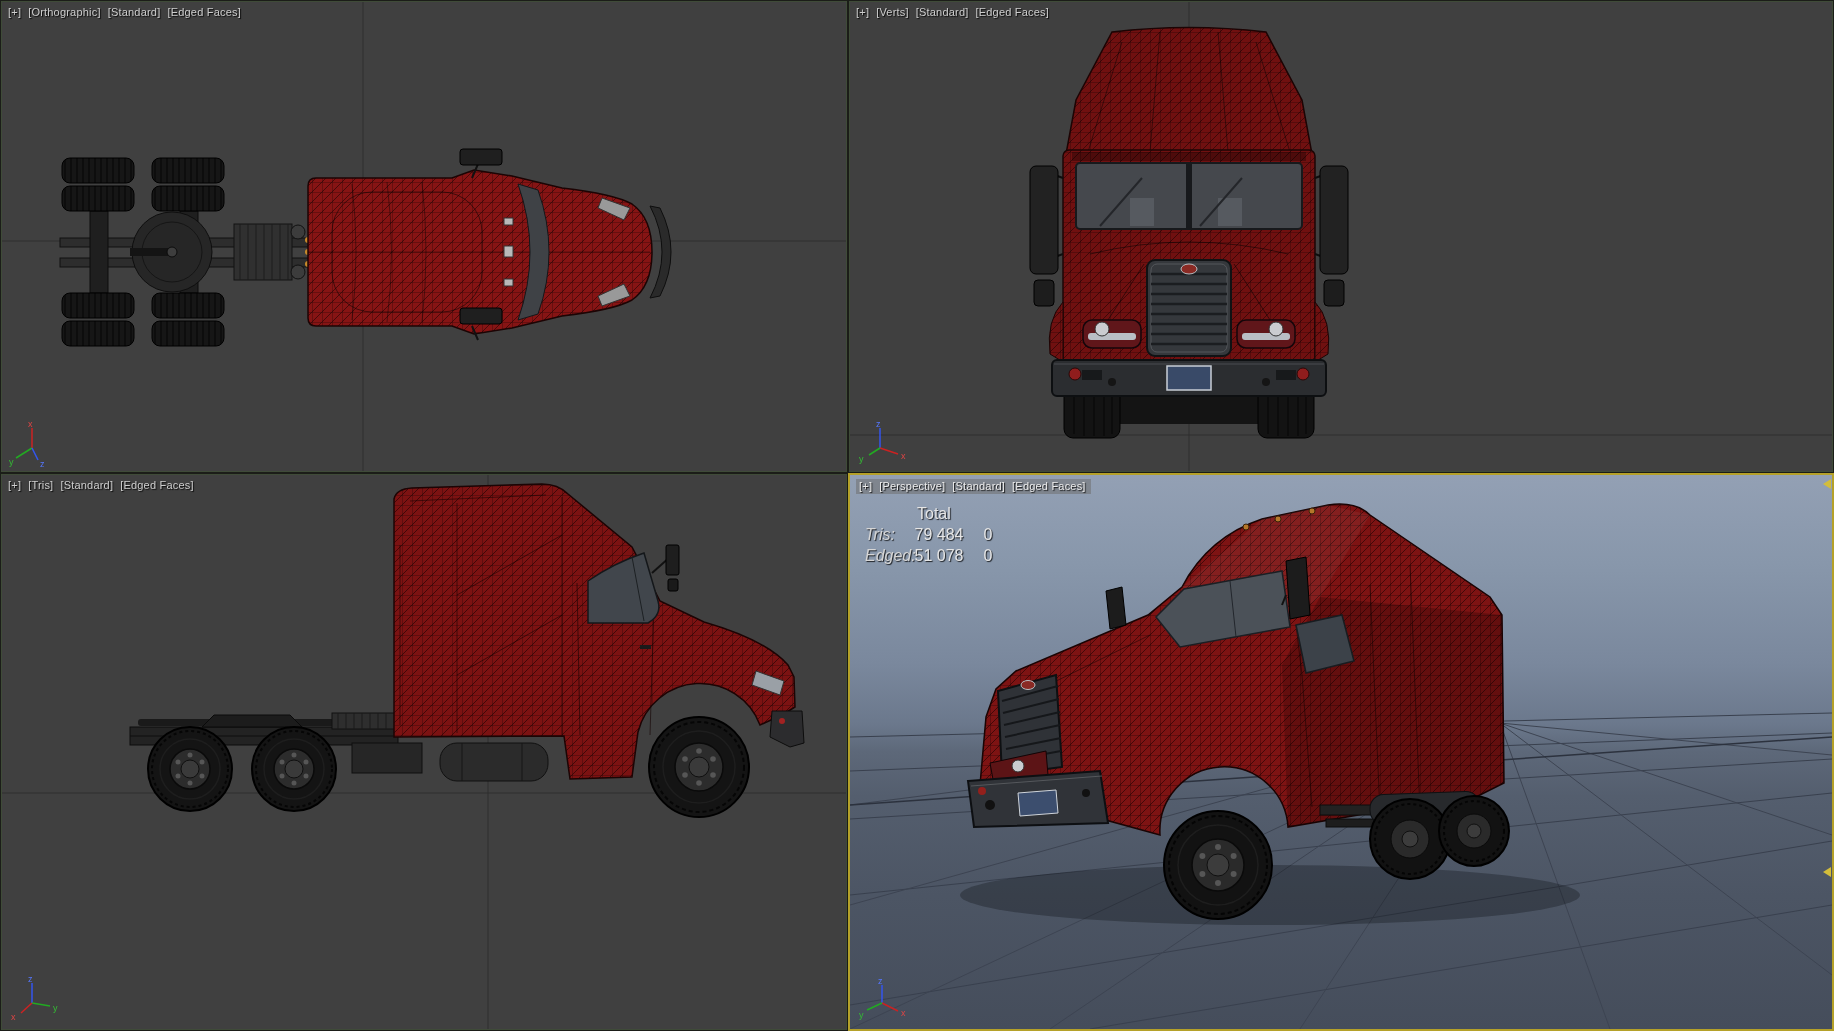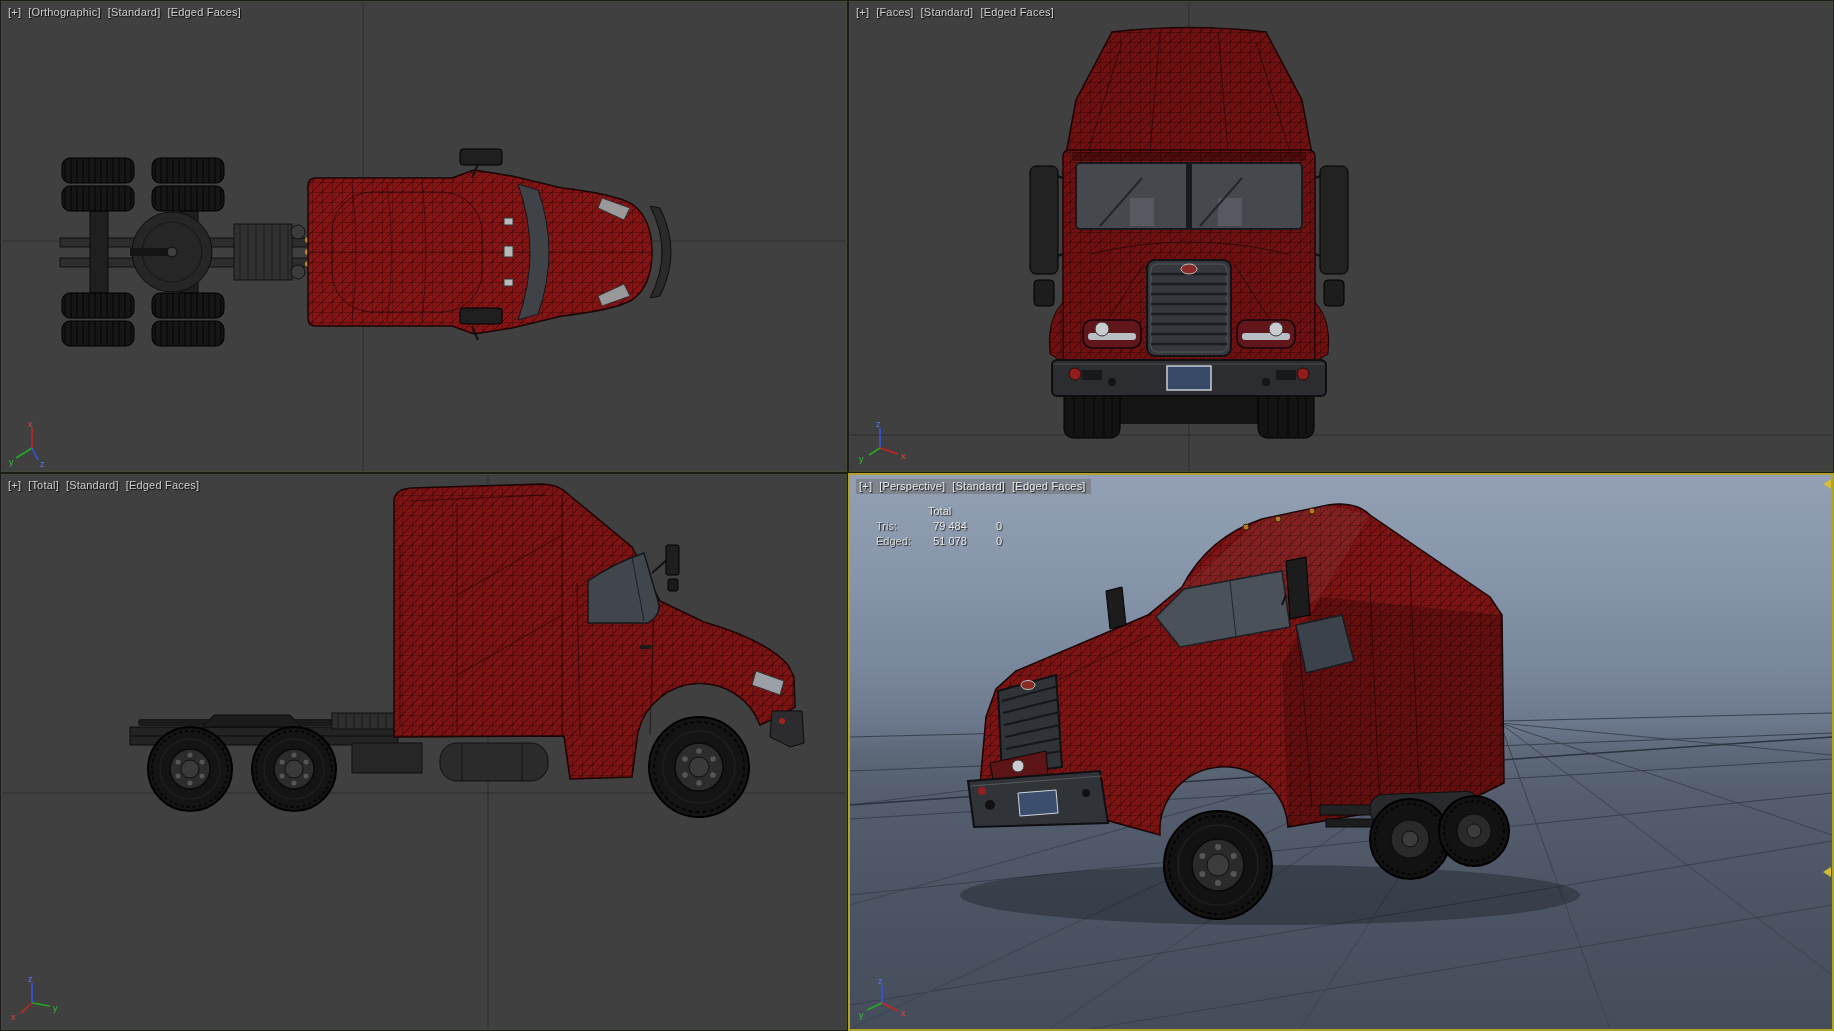--- a/index.html
+++ b/index.html
@@ -11,24 +11,24 @@
   #vp-front{left:850px;top:2px;width:982px;height:469px;}
   #vp-left{left:2px;top:475px;width:844px;height:554px;}
   #vp-persp{left:850px;top:475px;width:982px;height:554px;
     background:linear-gradient(180deg,#93a0b4 0%,#8897ab 16%,#7a889d 34%,#6b788c 45%,#5d6879 50%,#545e6e 58%,#4c5564 76%,#454d5b 100%);}
   .vp-canvas{position:absolute;left:0;top:0;width:100%;height:100%;display:block;}
   .vp-label{position:absolute;left:6px;top:4px;display:flex;gap:7px;z-index:5;
             font-size:11px;color:#cdcdcd;text-shadow:1px 1px 1px rgba(0,0,0,.85);
             letter-spacing:.2px;white-space:nowrap;cursor:default;}
   .vp-label span{cursor:pointer;}
   .vp-label.chip{background:rgba(112,112,112,.55);padding:1px 5px 2px 3px;color:#ececec;}
-  .stats{position:absolute;left:26px;top:30px;z-index:5;font-size:11px;color:#e6e6e6;
+  .stats{position:absolute;left:15px;top:30px;z-index:5;font-size:16px;color:#e6e6e6;
          text-shadow:1px 1px 1px rgba(0,0,0,.8);display:grid;
          grid-template-columns:38px 60px 26px;row-gap:3px;column-gap:6px;}
-  .stats .lbl{color:#d6d6d6;text-align:left;}
+  .stats .lbl{color:#d6d6d6;text-align:left;font-style:italic;}
   .stats .val{text-align:center;}
   .stats .tot{text-align:left;padding-left:8px;}
   .vp-marker{position:absolute;right:1px;width:0;height:0;z-index:6;
              border-top:5px solid transparent;border-bottom:5px solid transparent;
              border-right:8px solid #d3bd3a;}
   .vp-marker.m1{top:4px;} .vp-marker.m2{top:392px;}
 </style>
 </head>
 <body>
 
@@ -116,21 +116,21 @@
         <text x="20" y="7" fill="#dd4444" font-size="9">x</text>
         <text x="1" y="45" fill="#33bb33" font-size="9">y</text>
         <text x="32" y="47" fill="#5577ff" font-size="9">z</text>
       </g>
     </svg>
   </div>
 
   <div class="viewport" id="vp-front">
     <div class="vp-label">
       <span>[+]</span>
-      <span>[Faces]</span>
+      <span>[Verts]</span>
       <span>[Standard]</span>
       <span>[Edged Faces]</span>
     </div>
     <svg class="vp-canvas" viewBox="0 0 982 469">
       <defs>
         <pattern id="wireF" width="10" height="10" patternUnits="userSpaceOnUse">
           <rect width="10" height="10" fill="#701010"></rect>
           <path d="M0 0H10M0 0V10M10 0L0 10" stroke="#260505" stroke-width="0.7" fill="none"></path>
         </pattern>
       </defs>
@@ -200,21 +200,21 @@
         <text x="20" y="7" fill="#5577ff" font-size="9">z</text>
         <text x="45" y="39" fill="#dd4444" font-size="9">x</text>
         <text x="3" y="42" fill="#33bb33" font-size="9">y</text>
       </g>
     </svg>
   </div>
 
   <div class="viewport" id="vp-left">
     <div class="vp-label">
       <span>[+]</span>
-      <span>[Total]</span>
+      <span>[Tris]</span>
       <span>[Standard]</span>
       <span>[Edged Faces]</span>
     </div>
     <svg class="vp-canvas" viewBox="0 0 844 554">
       <defs>
         <pattern id="wireS" width="10" height="10" patternUnits="userSpaceOnUse">
           <rect width="10" height="10" fill="#7c1212"></rect>
           <path d="M0 0H10M0 0V10M10 0L0 10" stroke="#2a0505" stroke-width="0.7" fill="none"></path>
         </pattern>
       </defs>

